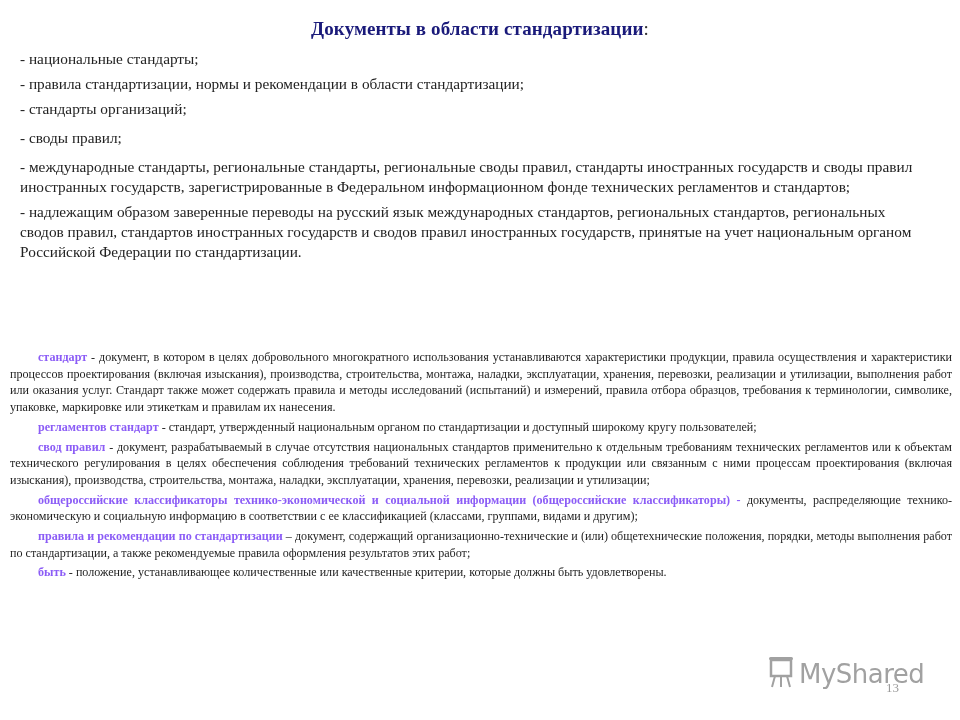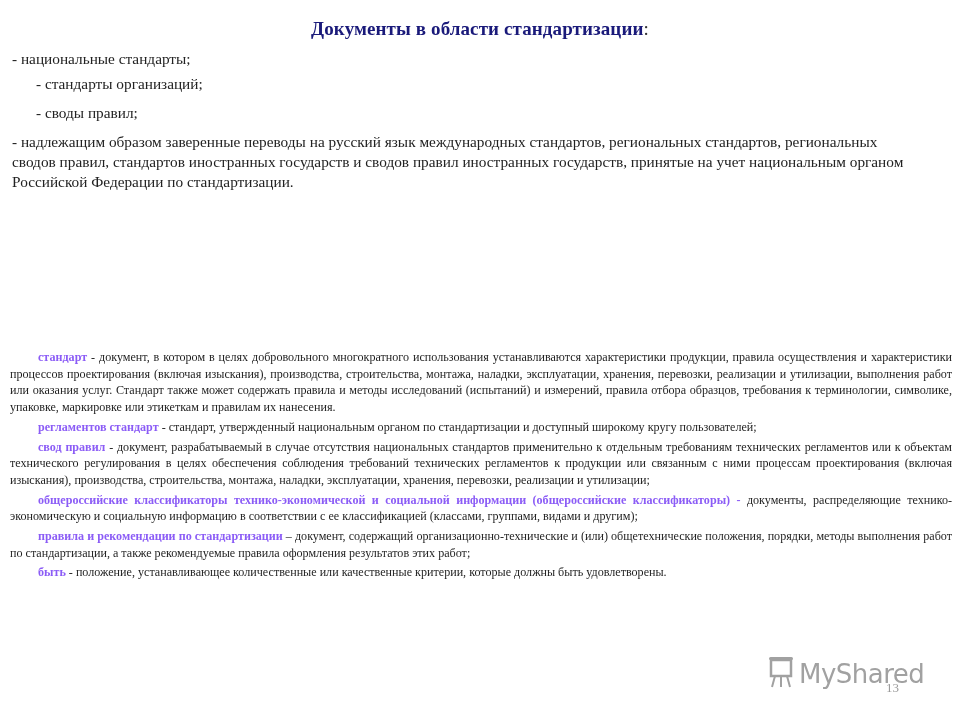--- a/index.html
+++ b/index.html
@@ -26,34 +26,34 @@
     color: #1a1a7a;
     letter-spacing: 0.1px;
   }
   .slide-title .colon {
     font-weight: normal;
     color: #333333;
   }
   .doc-list {
     position: absolute;
     top: 49px;
-    left: 12px;
+    left: 20px;
     width: 900px;
     margin: 0;
     padding: 0;
     list-style: none;
     font-size: 15.3px;
     line-height: 20px;
     color: #222222;
   }
   .doc-list li {
     margin: 0 0 5px 0;
     padding: 0;
   }
-  .doc-list li.gap-lg { margin-bottom: 9px; margin-left: 24px; }
+  .doc-list li.gap-lg { margin-bottom: 9px; }
   .definitions {
     position: absolute;
     top: 349px;
     left: 10px;
     width: 942px;
     font-size: 12.1px;
     line-height: 16.7px;
     color: #1f1f1f;
   }
   .definitions p {
@@ -88,22 +88,24 @@
     color: #9a9a9a;
   }
 </style>
 </head>
 <body>
 
 <div class="slide-title"><span>Документы в области стандартизации</span><span class="colon">:</span></div>
 
 <ul class="doc-list">
   <li>- национальные стандарты;</li>
+  <li>- правила стандартизации, нормы и рекомендации в области стандартизации;</li>
   <li class="gap-lg">- стандарты организаций;</li>
   <li class="gap-lg">- своды правил;</li>
+  <li>- международные стандарты, региональные стандарты, региональные своды правил, стандарты иностранных государств и своды правил иностранных государств, зарегистрированные в Федеральном информационном фонде технических регламентов и стандартов;</li>
   <li>- надлежащим образом заверенные переводы на русский язык международных стандартов, региональных стандартов, региональных сводов правил, стандартов иностранных государств и сводов правил иностранных государств, принятые на учет национальным органом Российской Федерации по стандартизации.</li>
 </ul>
 
 <div class="definitions">
   <p><span class="term">стандарт</span><span> - документ, в котором в целях добровольного многократного использования устанавливаются характеристики продукции, правила осуществления и характеристики процессов проектирования (включая изыскания), производства, строительства, монтажа, наладки, эксплуатации, хранения, перевозки, реализации и утилизации, выполнения работ или оказания услуг. Стандарт также может содержать правила и методы исследований (испытаний) и измерений, правила отбора образцов, требования к терминологии, символике, упаковке, маркировке или этикеткам и правилам их нанесения.</span></p>
   <p><span class="term">регламентов стандарт</span><span> - стандарт, утвержденный национальным органом по стандартизации и доступный широкому кругу пользователей;</span></p>
   <p><span class="term">свод правил</span><span> - документ, разрабатываемый в случае отсутствия национальных стандартов применительно к отдельным требованиям технических регламентов или к объектам технического регулирования в целях обеспечения соблюдения требований технических регламентов к продукции или связанным с ними процессам проектирования (включая изыскания), производства, строительства, монтажа, наладки, эксплуатации, хранения, перевозки, реализации и утилизации;</span></p>
   <p><span class="term">общероссийские классификаторы технико-экономической и социальной информации (общероссийские классификаторы) -</span><span> документы, распределяющие технико-экономическую и социальную информацию в соответствии с ее классификацией (классами, группами, видами и другим);</span></p>
   <p><span class="term">правила и рекомендации по стандартизации</span><span> – документ, содержащий организационно-технические и (или) общетехнические положения, порядки, методы выполнения работ по стандартизации, а также рекомендуемые правила оформления результатов этих работ;</span></p>
   <p><span class="term">быть</span><span> - положение, устанавливающее количественные или качественные критерии, которые должны быть удовлетворены.</span></p>

